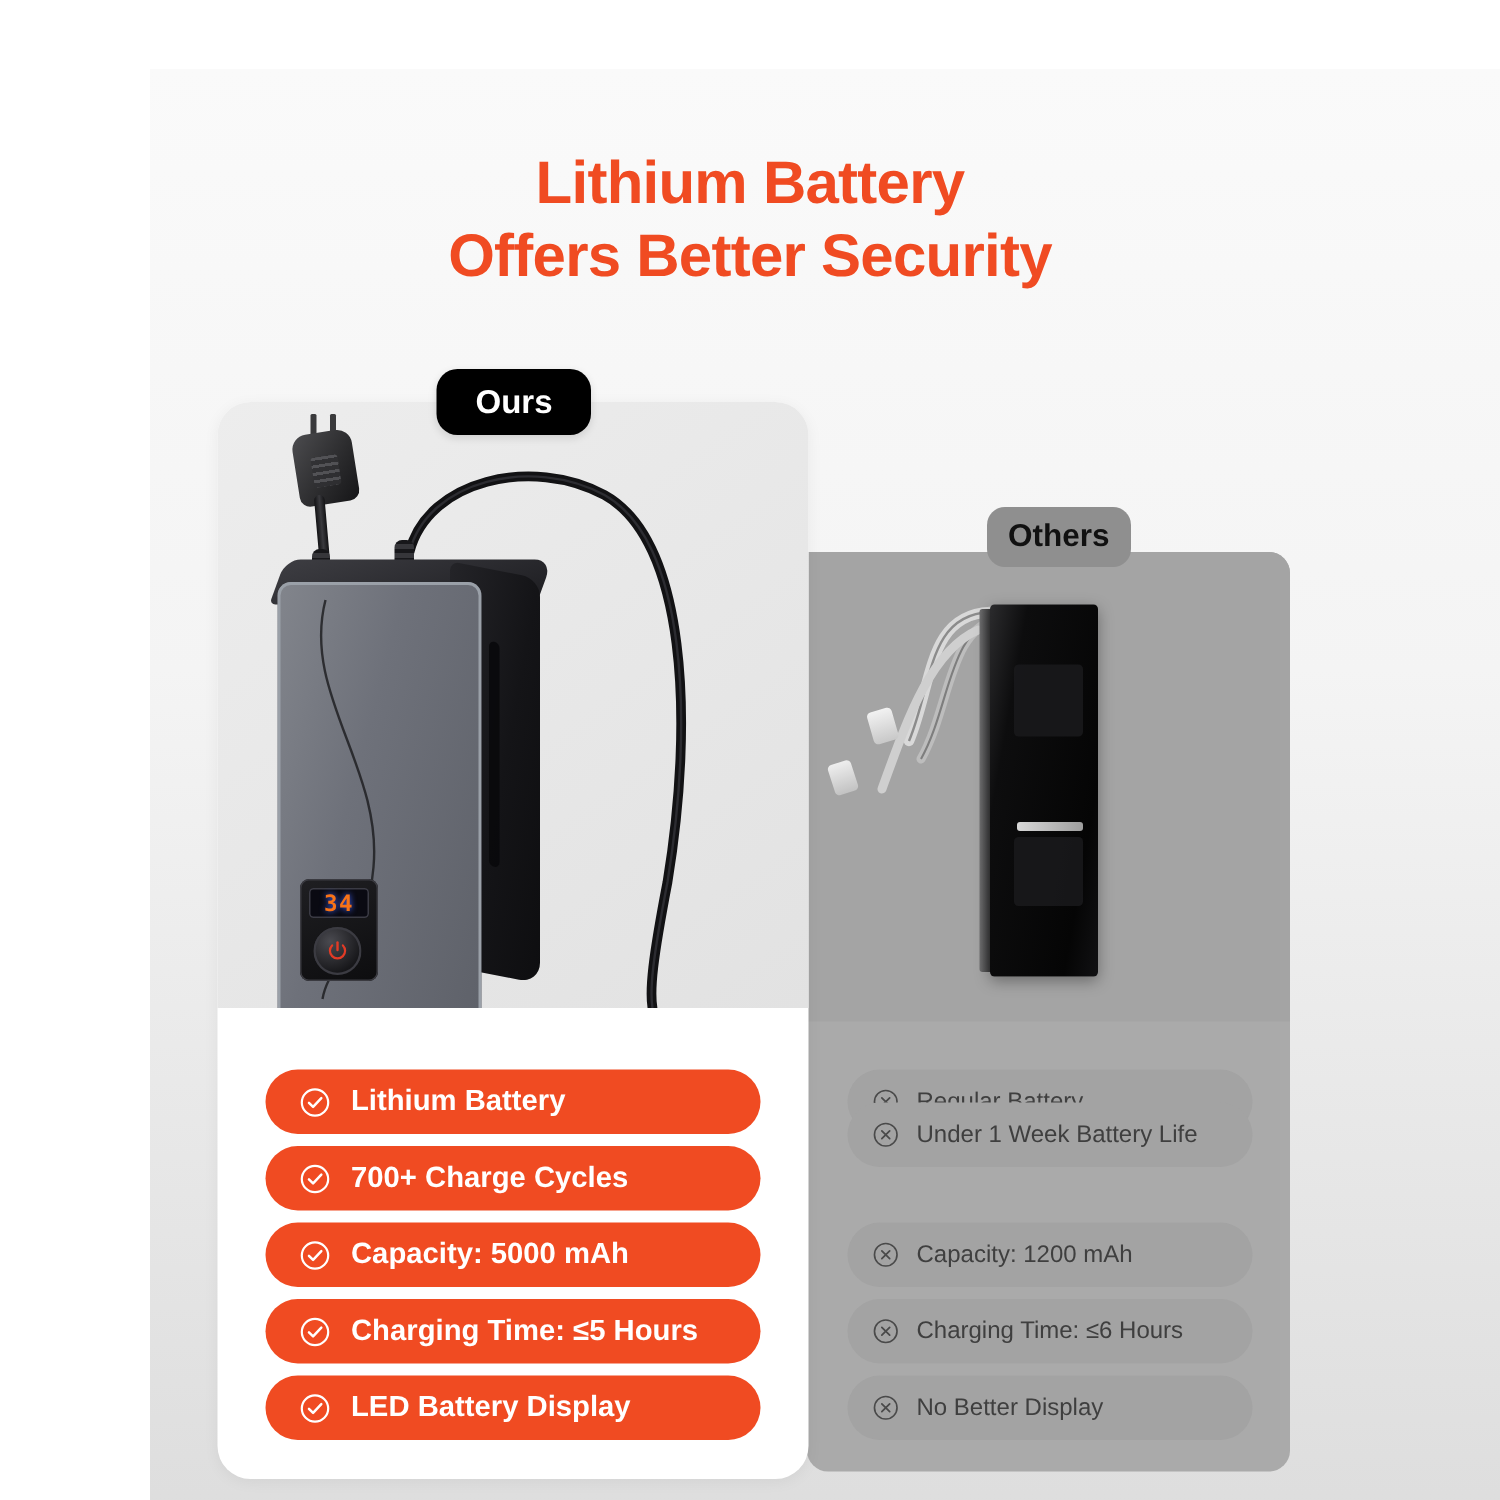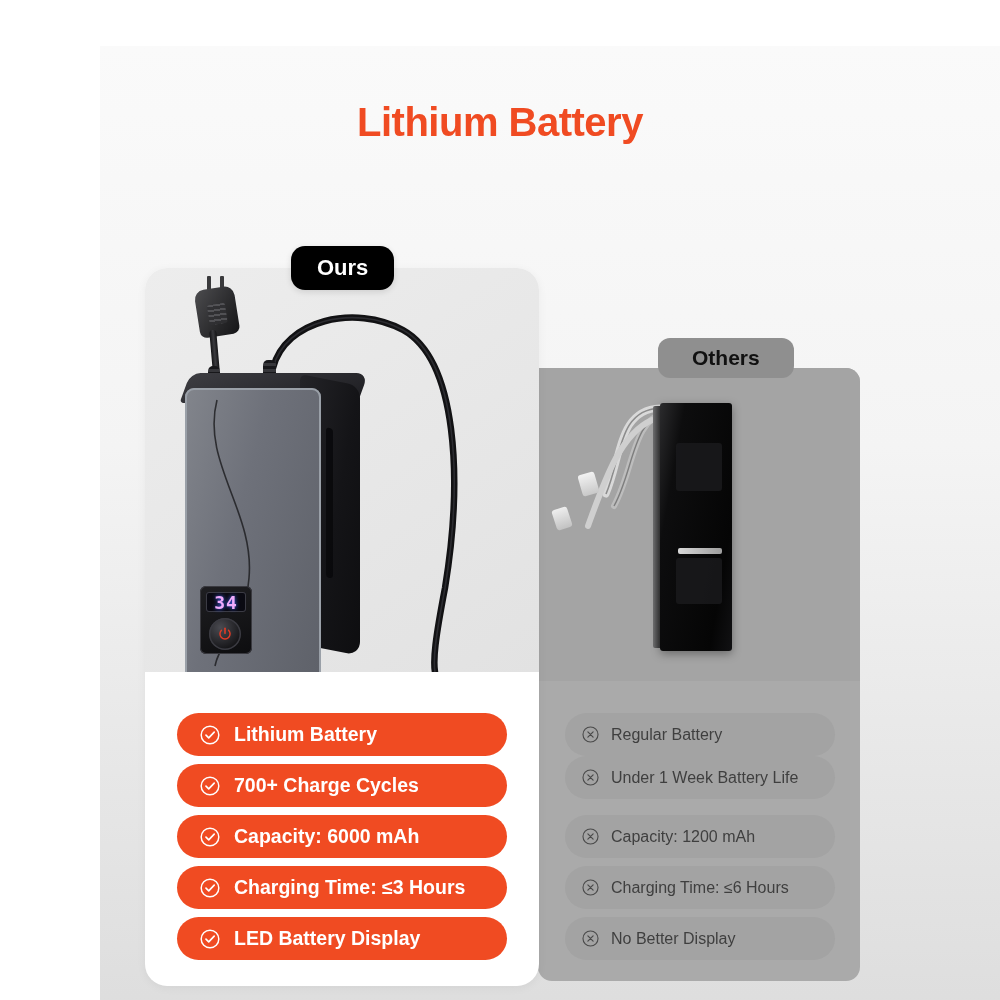--- a/index.html
+++ b/index.html
@@ -57,21 +57,21 @@
     border-radius:0 14px 14px 14px;
   }
   .others-photo {
     position:absolute; left:538px; top:322px; width:322px; height:313px;
     background:#a4a4a4;
     border-radius:0 14px 0 0;
     overflow:hidden;
   }
   .badge-others {
     position:absolute; left:658px; top:292px;
-    padding:8px 34px;
+    padding:8px 14px;
     background:#8f8f8f; color:#111111;
     font-size:21px; font-weight:bold;
     border-radius:12px;
     z-index:6;
   }
 
   
   .pill {
     position:absolute;
     display:flex; align-items:center;
@@ -160,22 +160,22 @@
     border-radius:6px;
     box-shadow:inset 0 0 0 1px #3a3a40;
   }
   .led-screen {
     left:61px; top:324px; width:40px; height:20px;
     background:#0a0a12; border-radius:3px;
     box-shadow:inset 0 0 0 1px #3b3b44;
     display:flex; align-items:center; justify-content:center;
   }
   .led-digits {
-    color:#f0abfc; font-family:"DejaVu Sans Mono", monospace;
-    font-size:18px; font-weight:bold; letter-spacing:1px;
+    color:#f97316; font-family:"DejaVu Sans Mono", monospace;
+    font-size:15px; font-weight:bold; letter-spacing:1px;
     text-shadow:0 0 4px #4466ff;
   }
   .pwr-btn {
     left:64px; top:350px; width:32px; height:32px;
     border-radius:50%;
     background:radial-gradient(circle at 35% 30%,#4a4a50,#17171a 70%);
     box-shadow:inset 0 0 0 1.5px #3b3b42;
     display:flex; align-items:center; justify-content:center;
   }
 
@@ -219,20 +219,21 @@
 </style>
 </head>
 <body>
 
 <div id="stage">
 
   <div class="page-bg"></div>
 
   <h1 class="title">
     <span class="title-line">Lithium Battery</span>
+    <span class="title-line">Offers Better Security</span>
   </h1>
 
   <div class="others-panel"></div>
 
   <div class="others-photo">
     <svg class="wires-svg ob" width="200" height="180">
       <path d="M112 22 C 70 24, 74 70, 58 108" stroke="#d9d9d9" stroke-width="7" fill="none" stroke-linecap="round"></path>
       <path d="M118 26 C 84 34, 86 84, 66 120" stroke="#bdbdbd" stroke-width="6" fill="none" stroke-linecap="round"></path>
       <path d="M112 22 C 70 24, 74 70, 58 108" stroke="#8c8c8c" stroke-width="1.6" fill="none"></path>
       <path d="M118 26 C 84 34, 86 84, 66 120" stroke="#7e7e7e" stroke-width="1.4" fill="none"></path>
@@ -251,21 +252,21 @@
     <span>Others</span>
   </div>
 
   <div class="pill pill-others" style="top:667px">
     <svg class="ico" width="19" height="19" viewBox="0 0 24 24">
       <circle cx="12" cy="12" r="9.5" fill="none" stroke="#4a4a4a" stroke-width="1.4"></circle>
       <path d="M8.7 8.7 L15.3 15.3 M15.3 8.7 L8.7 15.3" stroke="#4a4a4a" stroke-width="1.5" stroke-linecap="round"></path>
     </svg>
     <span class="pill-label">Regular Battery</span>
   </div>
-  <div class="pill pill-others" style="top:710px">
+  <div class="pill pill-others" style="top:689px">
     <svg class="ico" width="19" height="19" viewBox="0 0 24 24">
       <circle cx="12" cy="12" r="9.5" fill="none" stroke="#4a4a4a" stroke-width="1.4"></circle>
       <path d="M8.7 8.7 L15.3 15.3 M15.3 8.7 L8.7 15.3" stroke="#4a4a4a" stroke-width="1.5" stroke-linecap="round"></path>
     </svg>
     <span class="pill-label">Under 1 Week Battery Life</span>
   </div>
   <div class="pill pill-others" style="top:769px">
     <svg class="ico" width="19" height="19" viewBox="0 0 24 24">
       <circle cx="12" cy="12" r="9.5" fill="none" stroke="#4a4a4a" stroke-width="1.4"></circle>
       <path d="M8.7 8.7 L15.3 15.3 M15.3 8.7 L8.7 15.3" stroke="#4a4a4a" stroke-width="1.5" stroke-linecap="round"></path>
@@ -339,28 +340,28 @@
       <circle cx="12" cy="12" r="9.6" fill="none" stroke="#ffffff" stroke-width="1.6"></circle>
       <path d="M7.6 12.2 L10.6 15.2 L16.6 8.8" fill="none" stroke="#ffffff" stroke-width="1.8" stroke-linecap="round" stroke-linejoin="round"></path>
     </svg>
     <span class="pill-label">700+ Charge Cycles</span>
   </div>
   <div class="pill pill-ours" style="top:769px">
     <svg class="ico" width="22" height="22" viewBox="0 0 24 24">
       <circle cx="12" cy="12" r="9.6" fill="none" stroke="#ffffff" stroke-width="1.6"></circle>
       <path d="M7.6 12.2 L10.6 15.2 L16.6 8.8" fill="none" stroke="#ffffff" stroke-width="1.8" stroke-linecap="round" stroke-linejoin="round"></path>
     </svg>
-    <span class="pill-label">Capacity: 6000 mAh</span>
+    <span class="pill-label">Capacity: 5000 mAh</span>
   </div>
   <div class="pill pill-ours" style="top:820px">
     <svg class="ico" width="22" height="22" viewBox="0 0 24 24">
       <circle cx="12" cy="12" r="9.6" fill="none" stroke="#ffffff" stroke-width="1.6"></circle>
       <path d="M7.6 12.2 L10.6 15.2 L16.6 8.8" fill="none" stroke="#ffffff" stroke-width="1.8" stroke-linecap="round" stroke-linejoin="round"></path>
     </svg>
-    <span class="pill-label">Charging Time: ≤3 Hours</span>
+    <span class="pill-label">Charging Time: ≤5 Hours</span>
   </div>
   <div class="pill pill-ours" style="top:871px">
     <svg class="ico" width="22" height="22" viewBox="0 0 24 24">
       <circle cx="12" cy="12" r="9.6" fill="none" stroke="#ffffff" stroke-width="1.6"></circle>
       <path d="M7.6 12.2 L10.6 15.2 L16.6 8.8" fill="none" stroke="#ffffff" stroke-width="1.8" stroke-linecap="round" stroke-linejoin="round"></path>
     </svg>
     <span class="pill-label">LED Battery Display</span>
   </div>
 
 </div>

